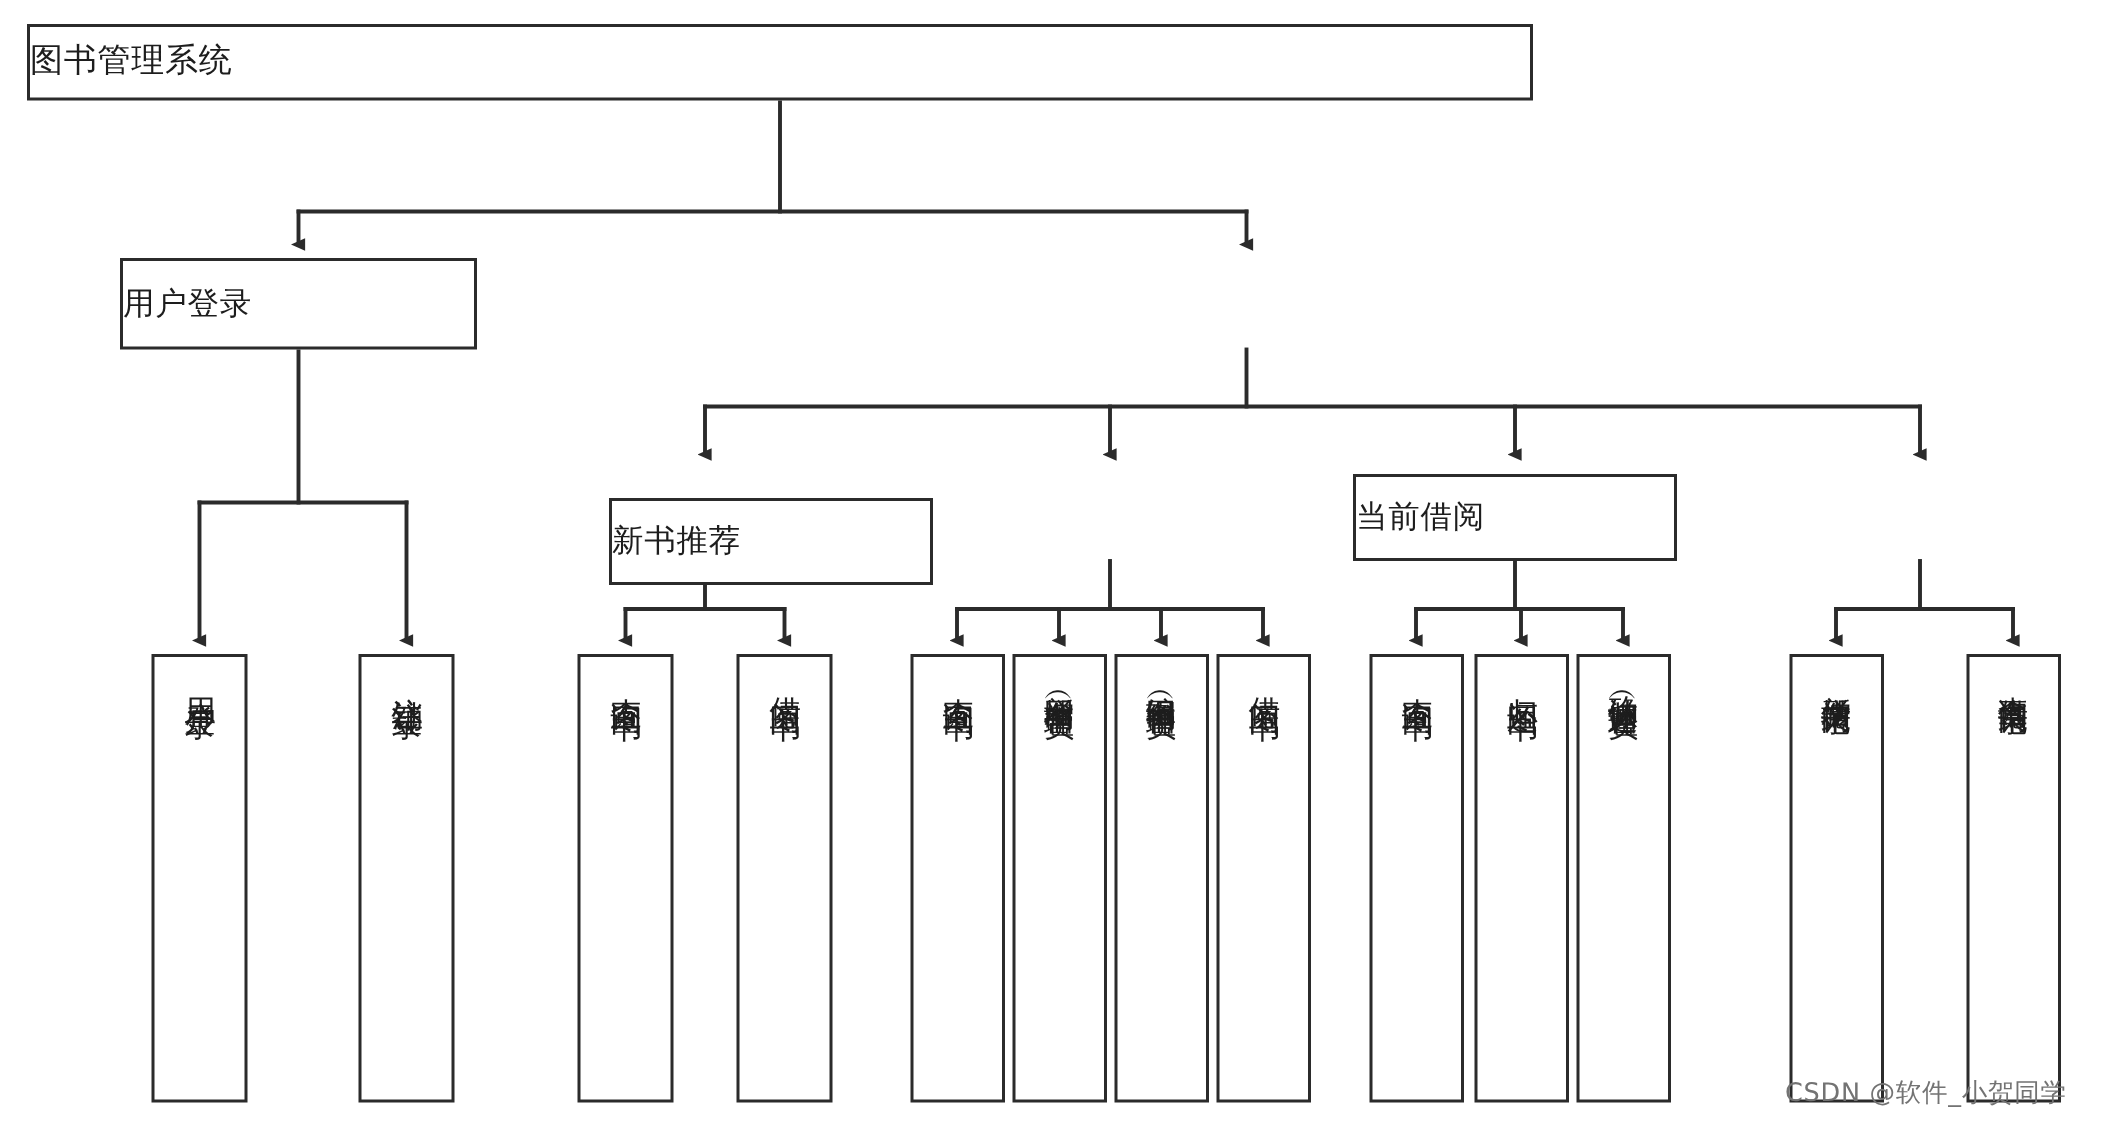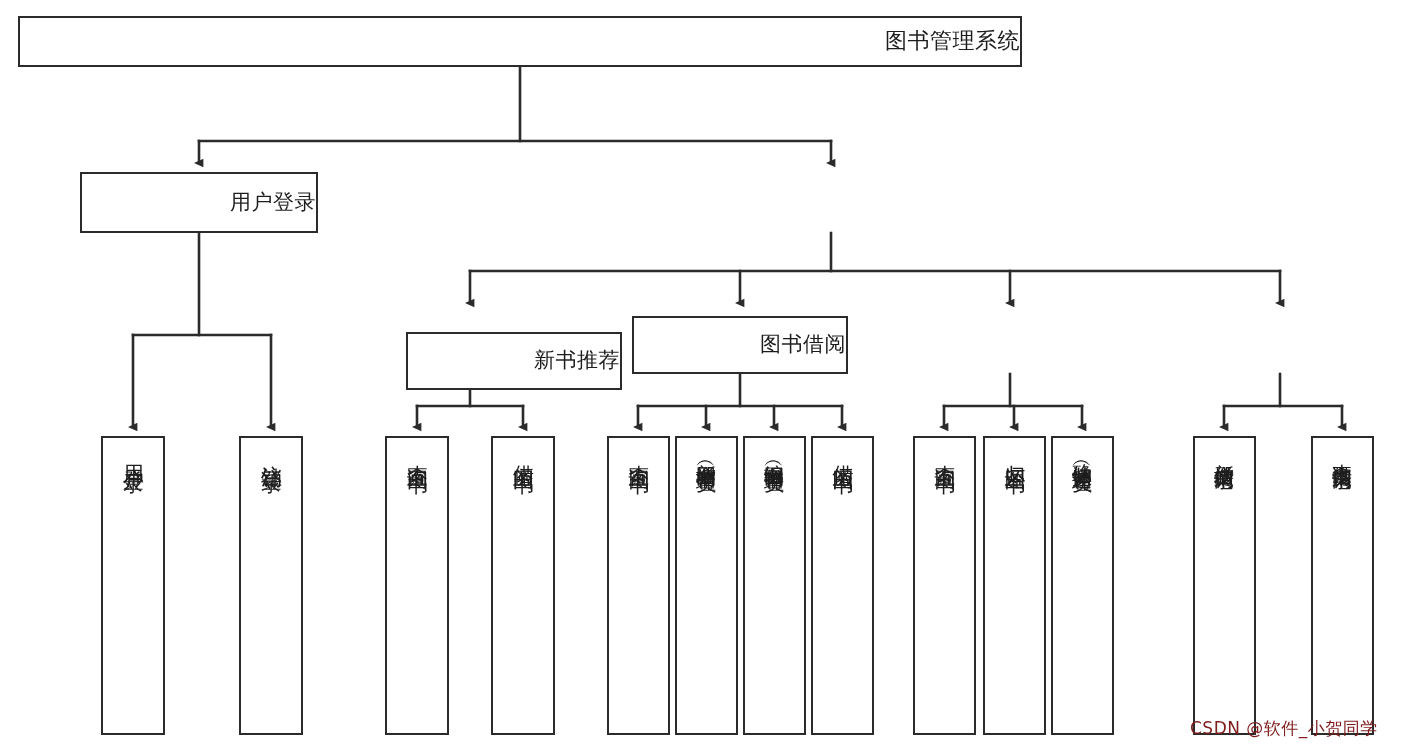--- a/index.html
+++ b/index.html
@@ -26,21 +26,21 @@
     height: 747px;
     pointer-events: none;
   }
   .node {
     position: absolute;
     box-sizing: border-box;
     border: 2.2px solid #2b2b2b;
     background: #ffffff;
     display: flex;
     align-items: center;
-    justify-content: flex-end;
+    justify-content: flex-start;
     color: #1d1d1d;
   }
   .node-label {
     display: block;
     text-align: center;
     letter-spacing: 0.5px;
     line-height: 1.12;
     white-space: nowrap;
   }
   
@@ -64,21 +64,21 @@
     line-height: 1.0;
     white-space: nowrap;
   }
   .node.vert.tall-text .node-label {
     font-size: 20px;
     letter-spacing: 1.5px;
   }
   .watermark {
     position: absolute;
     font-size: 17px;
-    color: #7f1d1d;
+    color: #737373;
     white-space: nowrap;
     letter-spacing: 0.5px;
   }
 </style>
 </head>
 <body>
 
 <div id="diagram-canvas">
 
   <svg id="edge-layer" viewBox="0 0 1405 747" xmlns="http://www.w3.org/2000/svg">
@@ -135,22 +135,22 @@
     <span class="node-label">图书管理系统</span>
   </div>
 
   <div class="node horiz" style="left:80px; top:172px; width:238px; height:61px;">
     <span class="node-label">用户登录</span>
   </div>
 
   <div class="node horiz" style="left:362px; top:332px; width:216px; height:58px;margin-left:44px;">
     <span class="node-label">新书推荐</span>
   </div>
-  <div class="node horiz" style="left:632px; top:316px; width:216px; height:58px;">
-    <span class="node-label">图书借阅</span>
+  <div class="node horiz" style="left:902px; top:316px; width:216px; height:58px;">
+    <span class="node-label">当前借阅</span>
   </div>
 
   <div class="node vert" style="left:101px; top:436px; width:64px; height:299px;">
     <span class="node-label">用户登录</span>
   </div>
   <div class="node vert" style="left:239px; top:436px; width:64px; height:299px;">
     <span class="node-label">注销登录</span>
   </div>
 
   <div class="node vert" style="left:385px; top:436px; width:64px; height:299px;">

